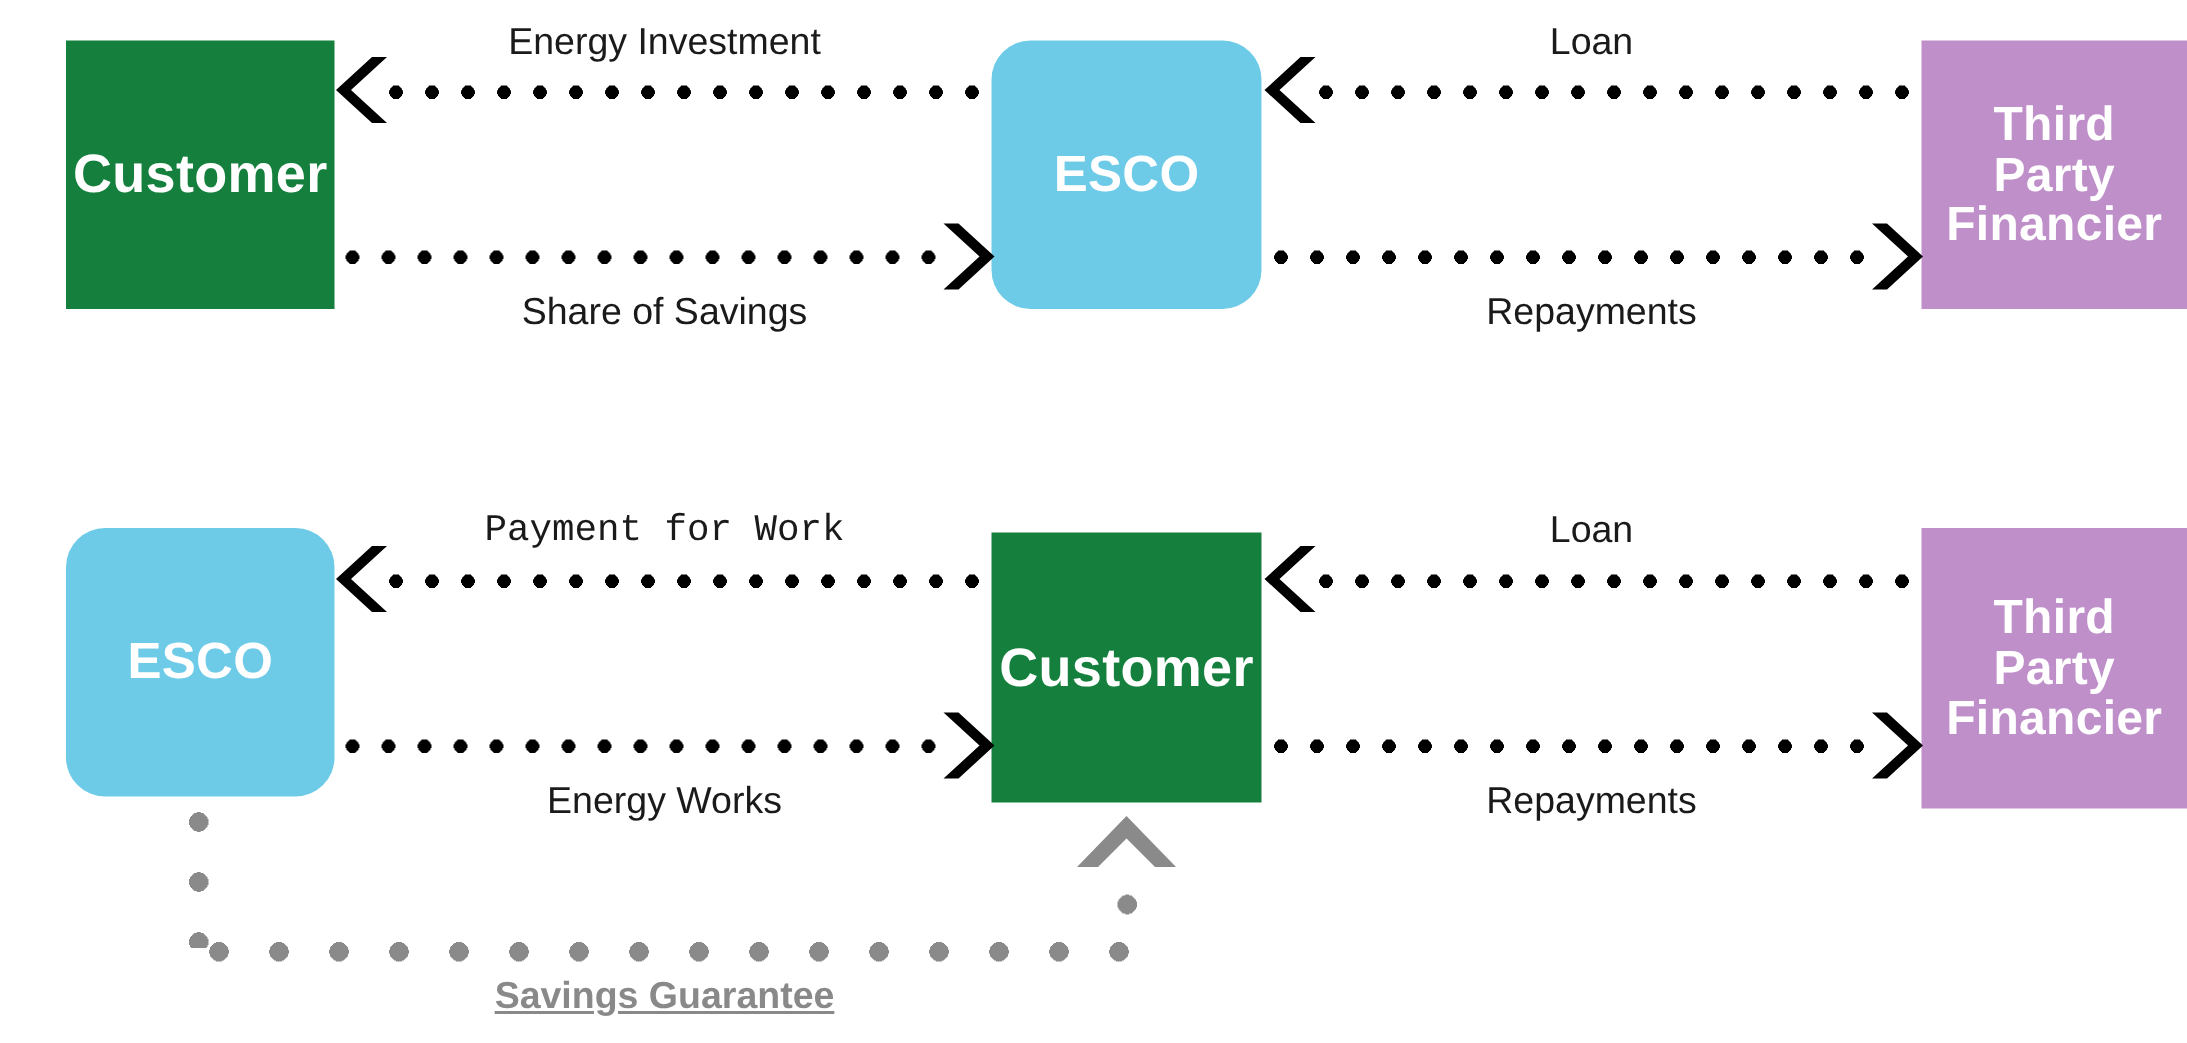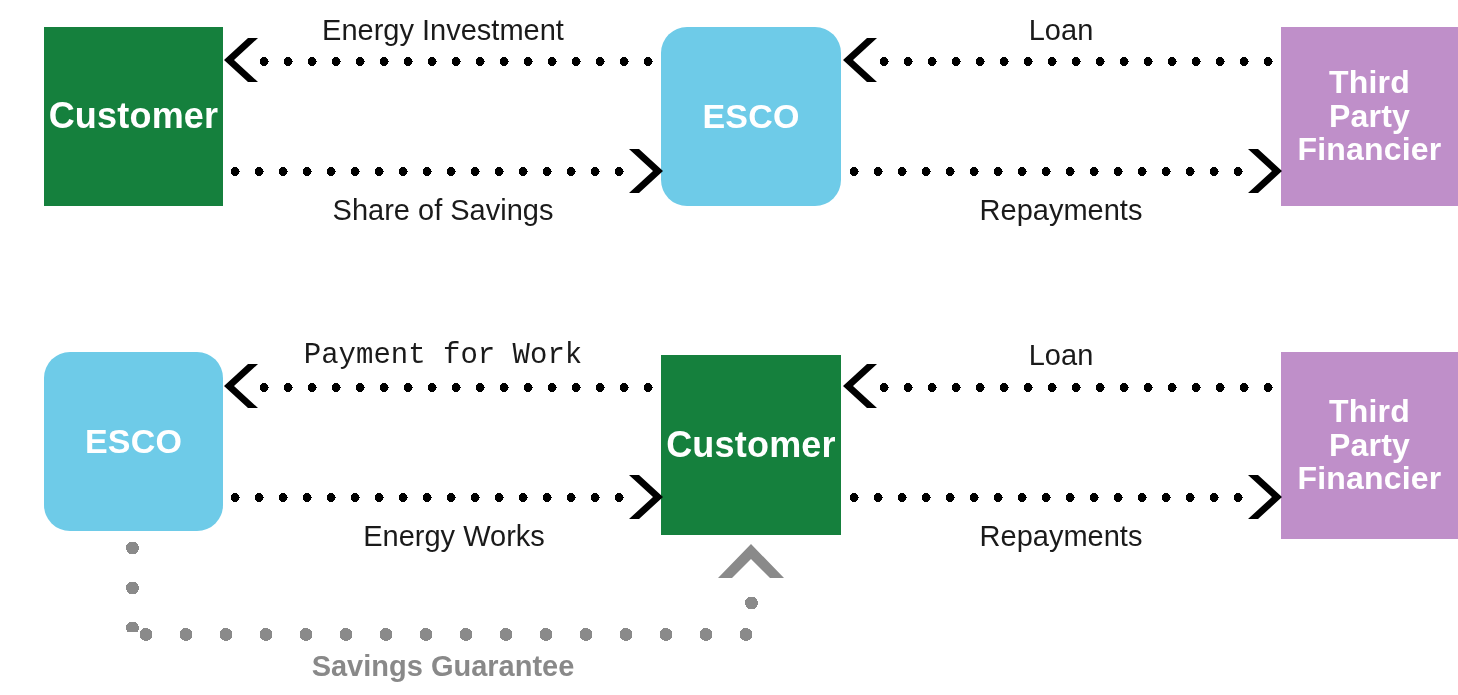--- a/index.html
+++ b/index.html
@@ -38,32 +38,33 @@
     padding: 0 4px;
     box-sizing: border-box;
   }
   .box-customer { background: #15803d; }
   .box-esco     { background: #6ecbe8; border-radius: 26px; }
   .box-tpf      { background: #bf8fc9; }
 
   
   .flow-label {
     position: absolute;
-    font-size: 29px;
+    font-size: 25px;
     color: #1a1a1a;
     white-space: nowrap;
     text-align: right;
     font-weight: normal;
     transform: translateX(-50%);
     z-index: 3;
     font-stretch: condensed;
   }
   .flow-label.gray {
     color: #898989;
     font-weight: bold;
+    text-decoration: underline;
   }
 
   
   .dotline-h {
     position: absolute;
     height: 9px;
     background-image: radial-gradient(circle closest-side, #000 100%, transparent 100%);
     background-size: 24px 9px;
     background-repeat: repeat-x;
     background-position: left center;
@@ -162,21 +163,21 @@
   </div>
 
   <div class="flow-label" style="left:443px; top:339px;font-family:Liberation Mono, monospace;">Payment for Work</div>
   <div class="dotline-h" style="left:252px; top:383px; width:412px;"></div>
   <div class="arrow" style="left:222px; top:362px;">
     <svg width="40" height="48" viewBox="0 0 40 48">
       <path d="M36 2 L12 24 L36 46 L26 46 L2 24 L26 2 Z" fill="#000000"></path>
     </svg>
   </div>
 
-  <div class="flow-label" style="left:454px; top:520px;">Energy Works</div>
+  <div class="flow-label" style="left:443px; top:520px;">Energy Works</div>
   <div class="dotline-h" style="left:223px; top:493px; width:404px;"></div>
   <div class="arrow" style="left:625px; top:473px;">
     <svg width="40" height="48" viewBox="0 0 40 48">
       <path d="M4 2 L28 24 L4 46 L14 46 L38 24 L14 2 Z" fill="#000000"></path>
     </svg>
   </div>
 
   <div class="flow-label" style="left:1061px; top:339px;">Loan</div>
   <div class="dotline-h" style="left:872px; top:383px; width:410px;"></div>
   <div class="arrow" style="left:841px; top:362px;">

